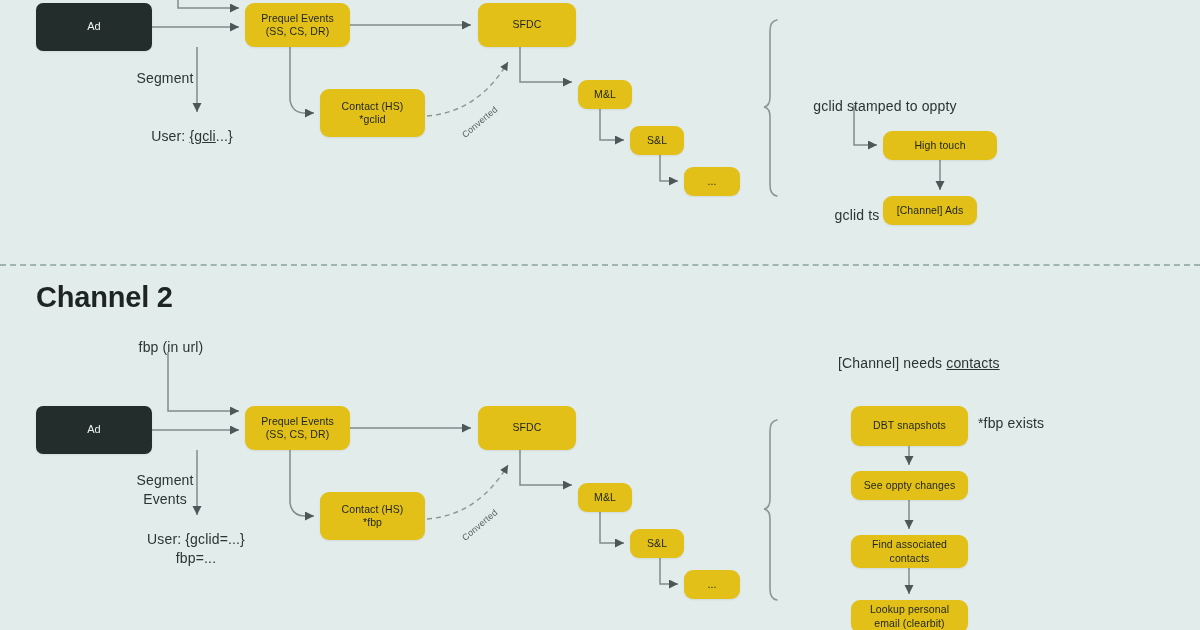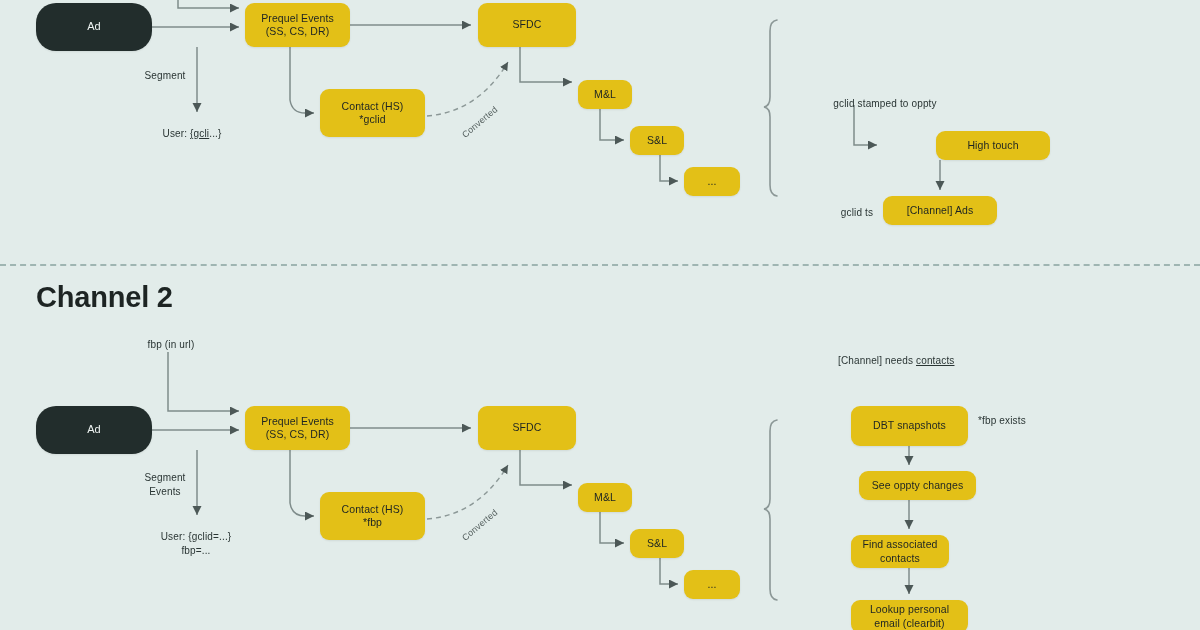--- a/index.html
+++ b/index.html
@@ -25,30 +25,30 @@
     font-size:10.5px;
     line-height:1.25;
     letter-spacing:.1px;
     box-sizing:border-box;
     padding:2px 4px;
     box-shadow:0 1px 2px rgba(0,0,0,.08);
   }
   .node.dark{
     background:#222d2c;
     color:#eef3f2;
-    border-radius:20px;
+    border-radius:7px;
     font-size:11px;
   }
   .node .l2{display:block;}
 
   
   .lbl{
     position:absolute;
     color:#2a3534;
-    font-size:10px;
+    font-size:14px;
     line-height:1.35;
     white-space:nowrap;
     letter-spacing:.15px;
   }
   .lbl.ctr{text-align:center;transform:translateX(-50%);}
   .lbl u{}
 
   .rot{
     position:absolute;
     color:#55605f;
@@ -145,25 +145,25 @@
   </div>
 
   <div class="node" style="left:630px;top:126px;width:54px;height:29px;">
     <span>S&amp;L</span>
   </div>
 
   <div class="node" style="left:684px;top:167px;width:56px;height:29px;">
     <span>...</span>
   </div>
 
-  <div class="node" style="left:936px;top:131px;width:114px;height:29px;">
+  <div class="node" style="left:883px;top:131px;width:114px;height:29px;">
     <span>High touch</span>
   </div>
 
-  <div class="node" style="left:883px;top:196px;width:114px;height:29px;">
+  <div class="node" style="left:883px;top:196px;width:94px;height:29px;">
     <span>[Channel] Ads</span>
   </div>
 
   <div class="lbl ctr" style="left:165px;top:69px;">
     <span>Segment</span>
   </div>
 
   <div class="lbl ctr" style="left:192px;top:127px;">
     <span>User: <u>{gcli</u>...}</span>
   </div>
@@ -213,25 +213,25 @@
   </div>
 
   <div class="node" style="left:684px;top:570px;width:56px;height:29px;">
     <span>...</span>
   </div>
 
   <div class="node" style="left:851px;top:406px;width:117px;height:40px;">
     <span>DBT snapshots</span>
   </div>
 
-  <div class="node" style="left:851px;top:471px;width:117px;height:29px;margin-left:8px;">
+  <div class="node" style="left:851px;top:471px;width:117px;height:29px;">
     <span>See oppty changes</span>
   </div>
 
-  <div class="node" style="left:851px;top:535px;width:98px;height:33px;flex-direction:column;">
+  <div class="node" style="left:851px;top:535px;width:117px;height:33px;flex-direction:column;">
     <span>Find associated</span>
     <span class="l2">contacts</span>
   </div>
 
   <div class="node" style="left:851px;top:600px;width:117px;height:33px;flex-direction:column;">
     <span>Lookup personal</span>
     <span class="l2">email (clearbit)</span>
   </div>
 
   <div class="lbl ctr" style="left:171px;top:338px;">

